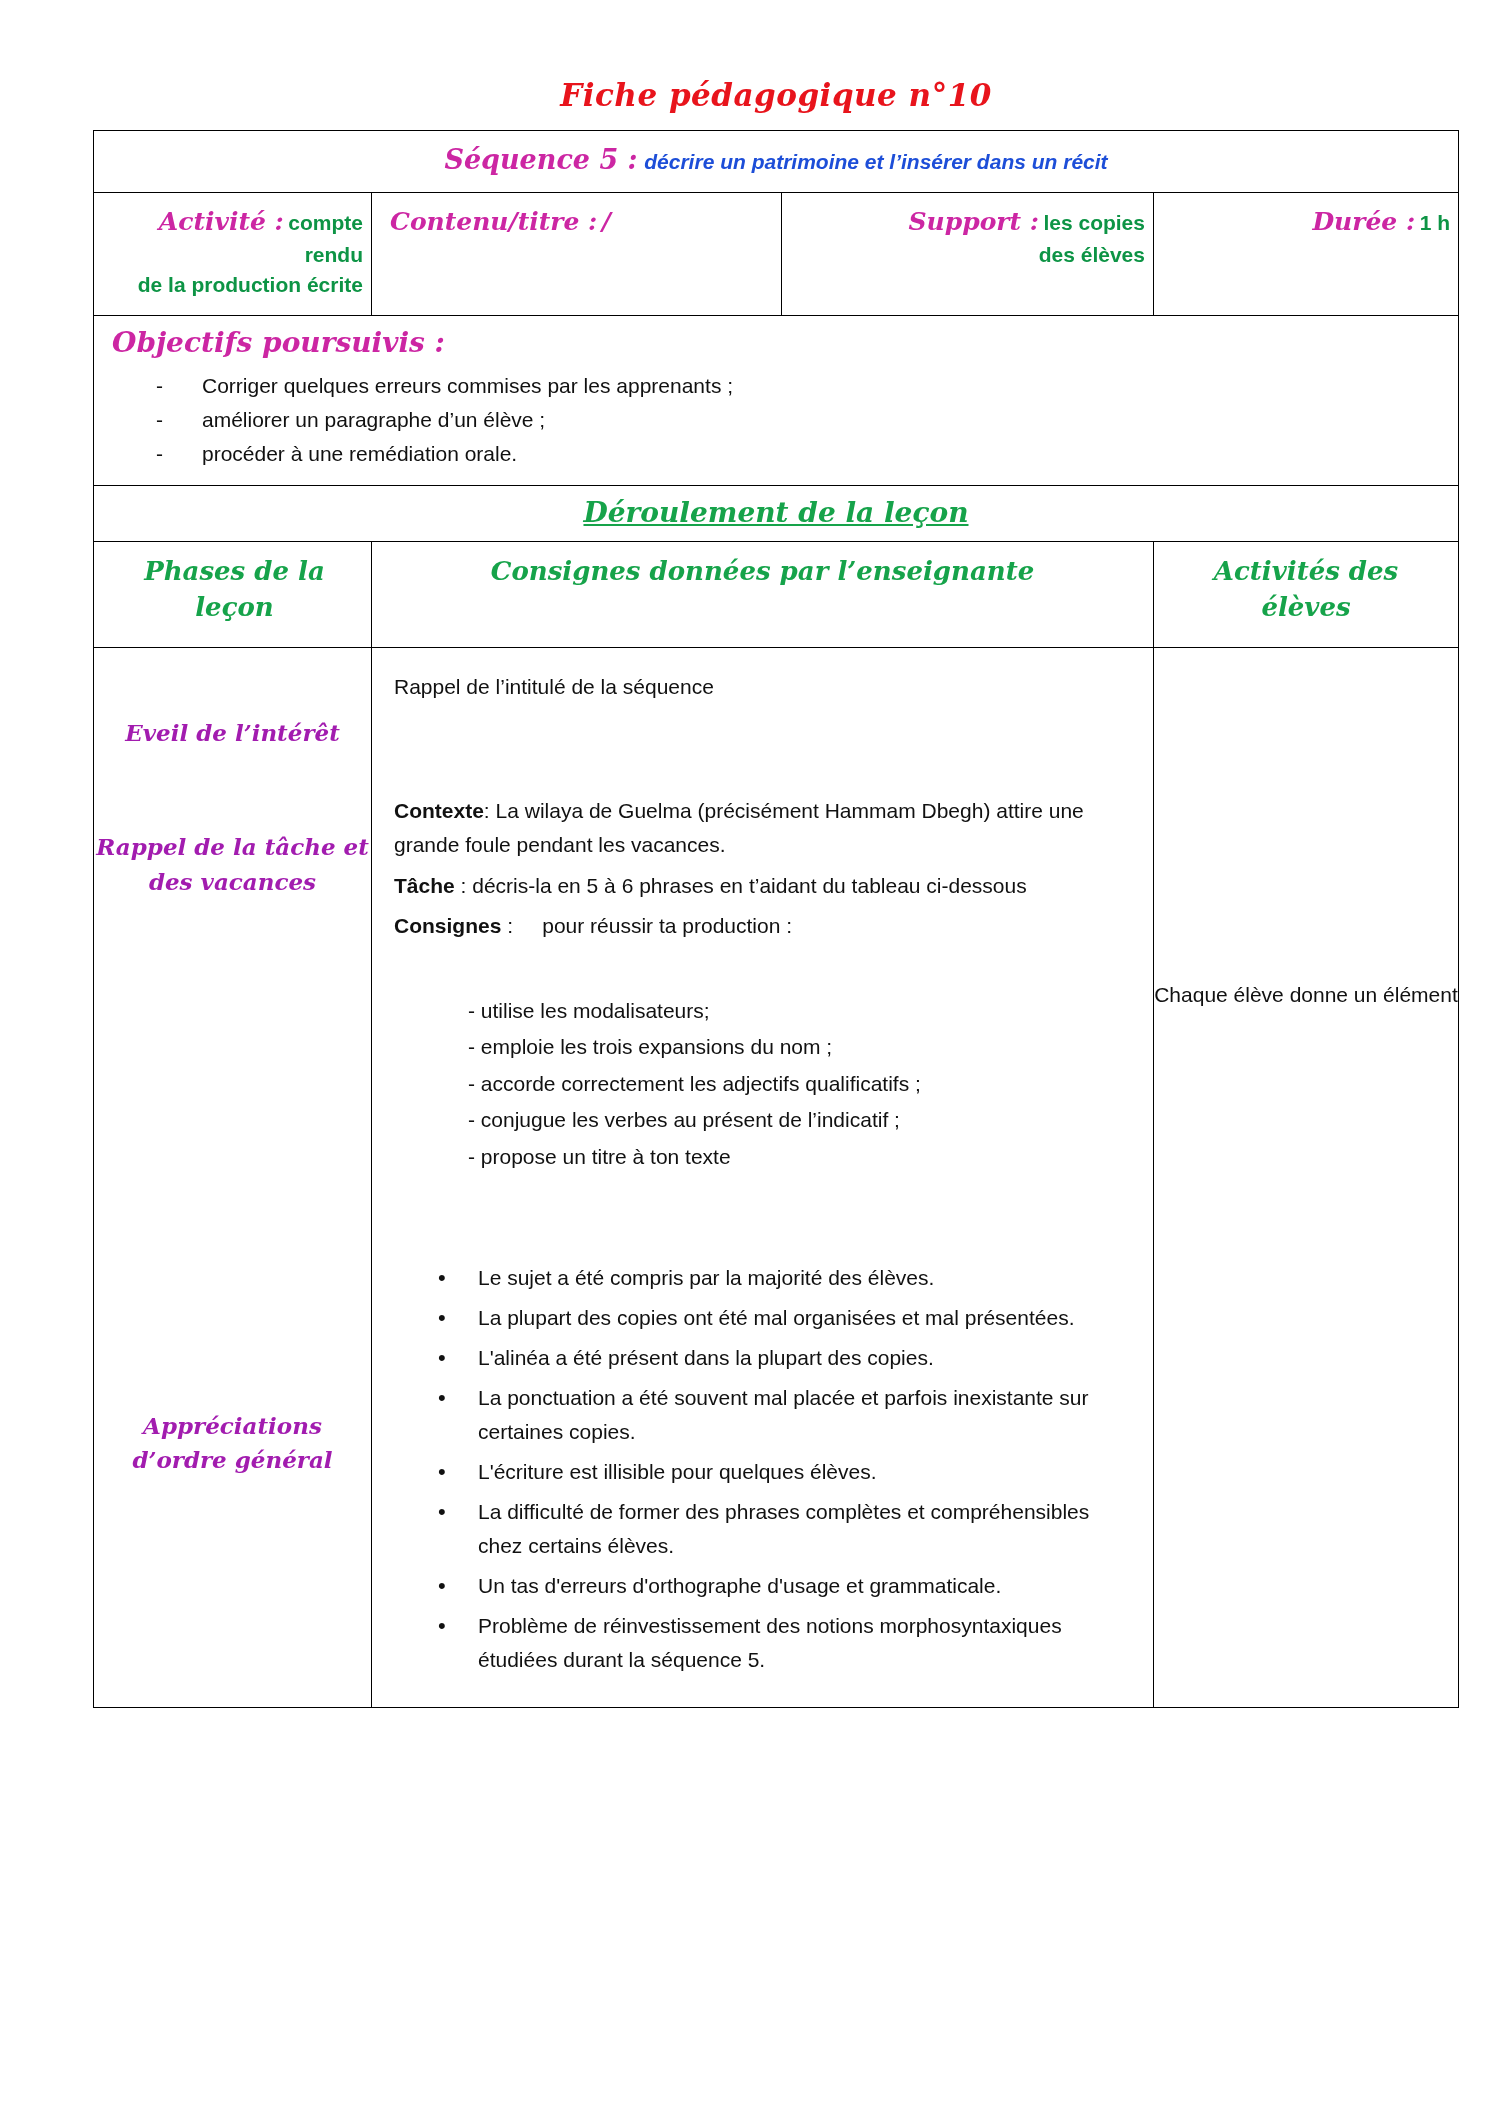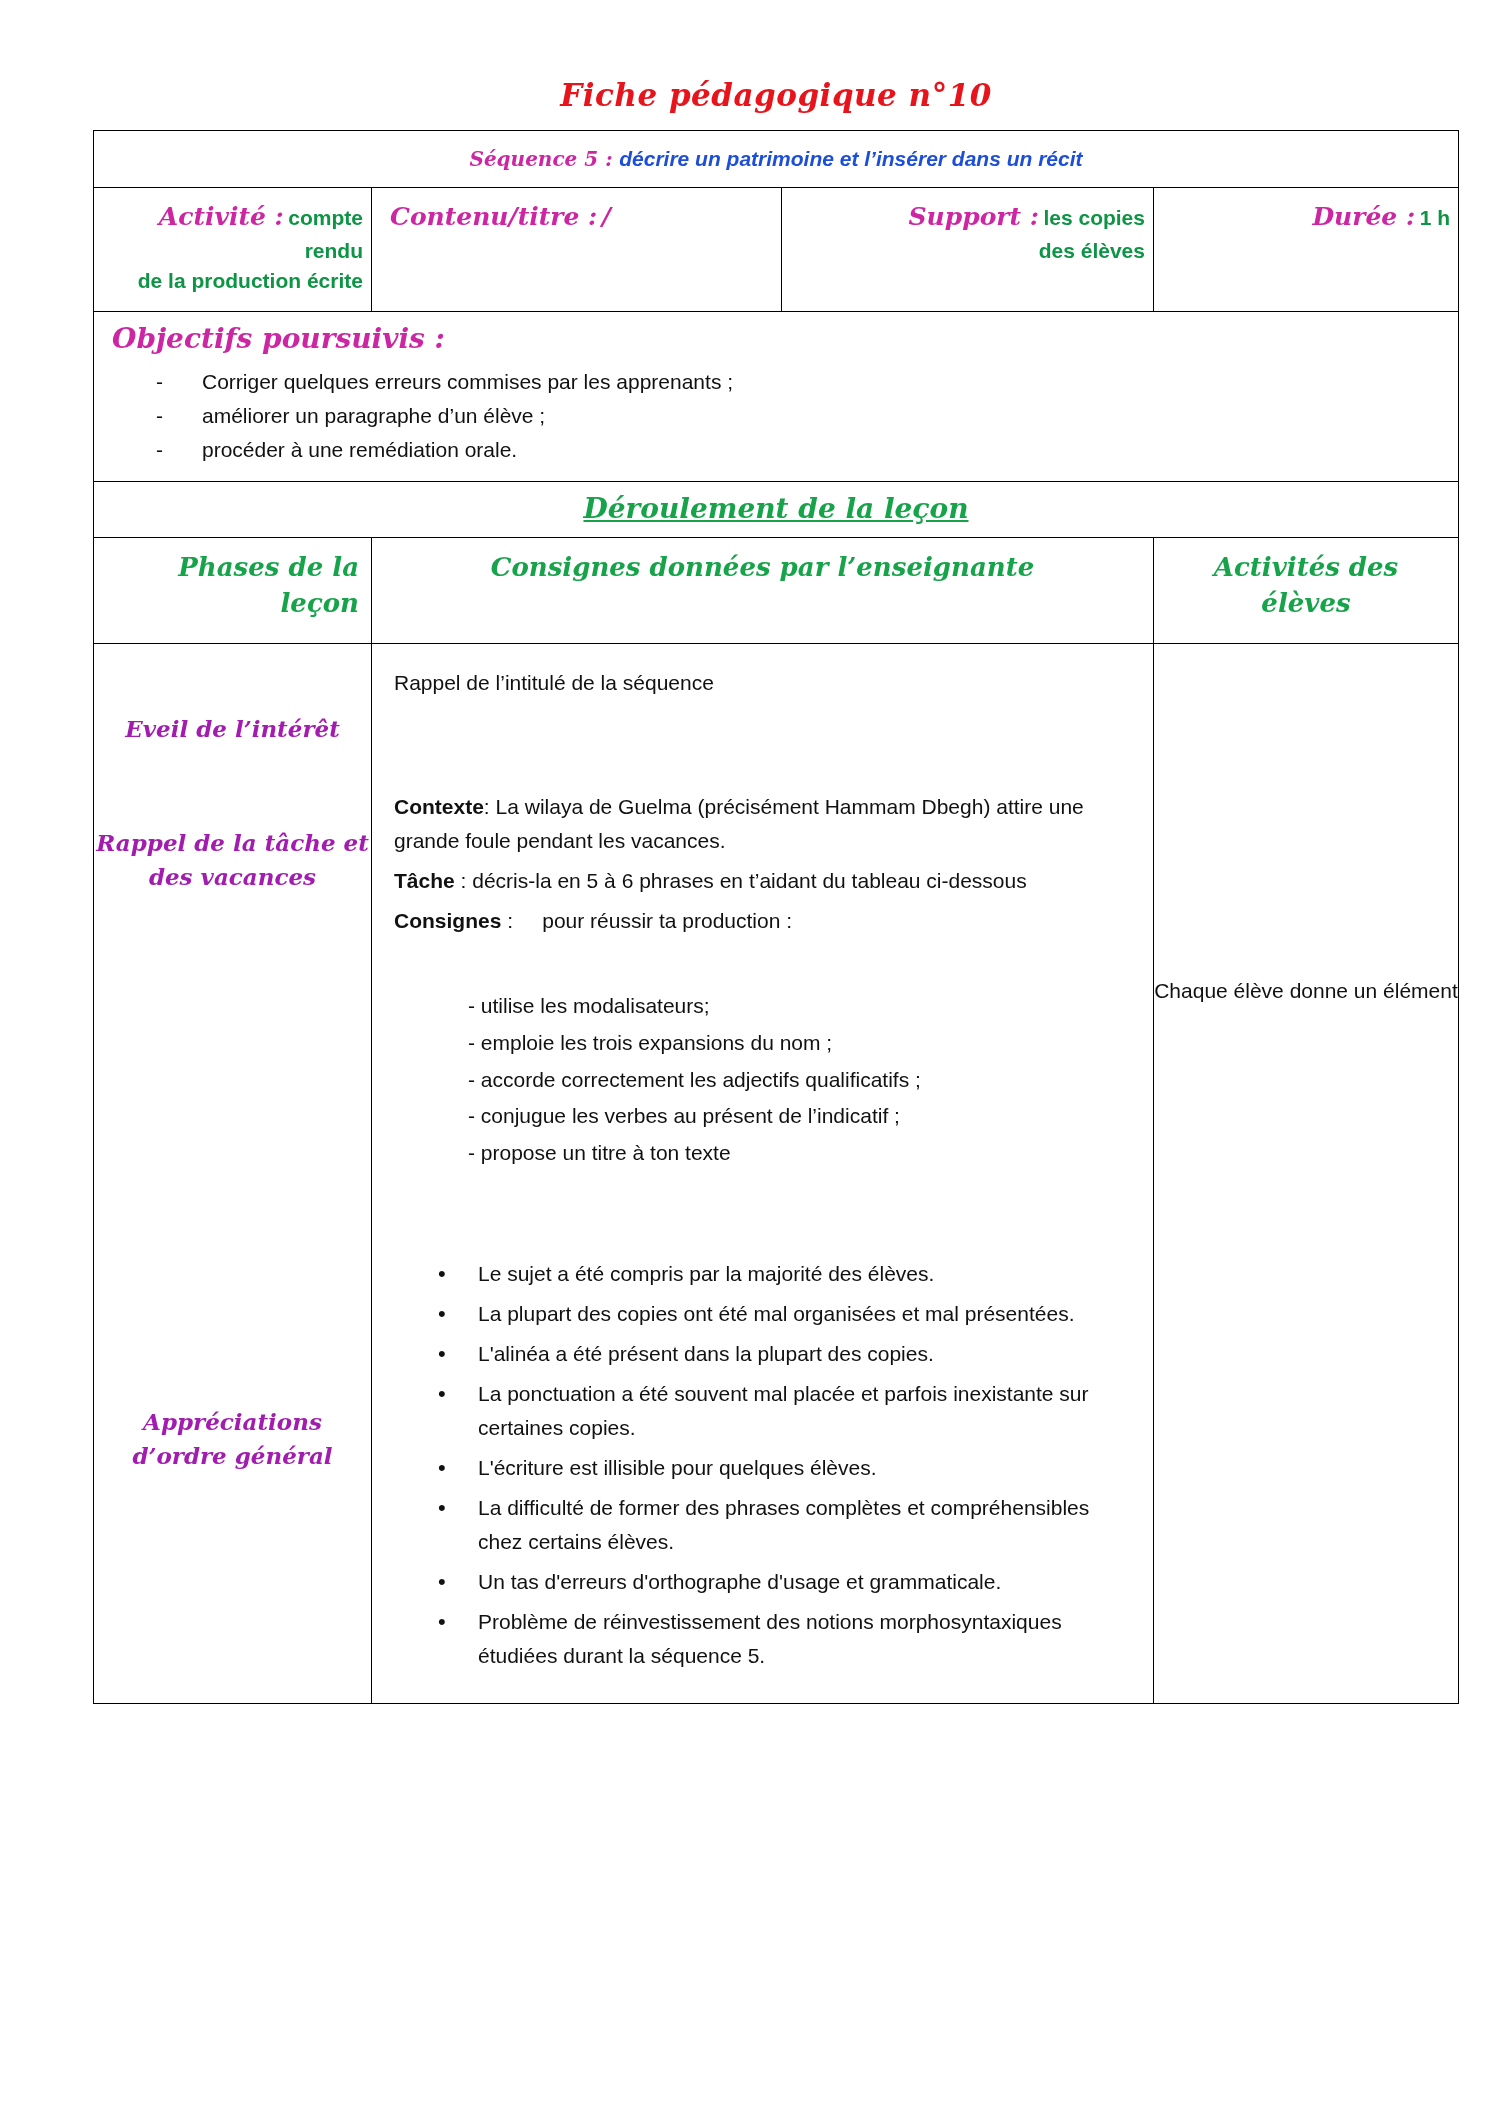--- a/index.html
+++ b/index.html
@@ -94,21 +94,21 @@
   }
 
   
   .seq-line {
     text-align: center;
     font-size: 24px;
     padding: 11px 0 13px 0;
     line-height: 1.35;
   }
   .seq-line .seq-key {
-    font-size: 20px;
+    font-size: 27px;
   }
   .seq-line .seq-val {
     font-family: "Liberation Sans", sans-serif;
     font-style: italic;
     font-weight: bold;
     color: #1d4ed8;
     font-size: 21px;
   }
 
   
@@ -166,21 +166,21 @@
     text-decoration: underline;
   }
 
   
   .colhead {
     font-size: 26px;
     line-height: 1.38;
     padding: 12px 12px 22px 12px;
   }
   .colhead.left {
-    text-align: right;
+    text-align: center;
     padding-left: 16px;
   }
   .colhead.center {
     text-align: center;
   }
 
   
   .phase-col {
     position: relative;
     height: 100%;

